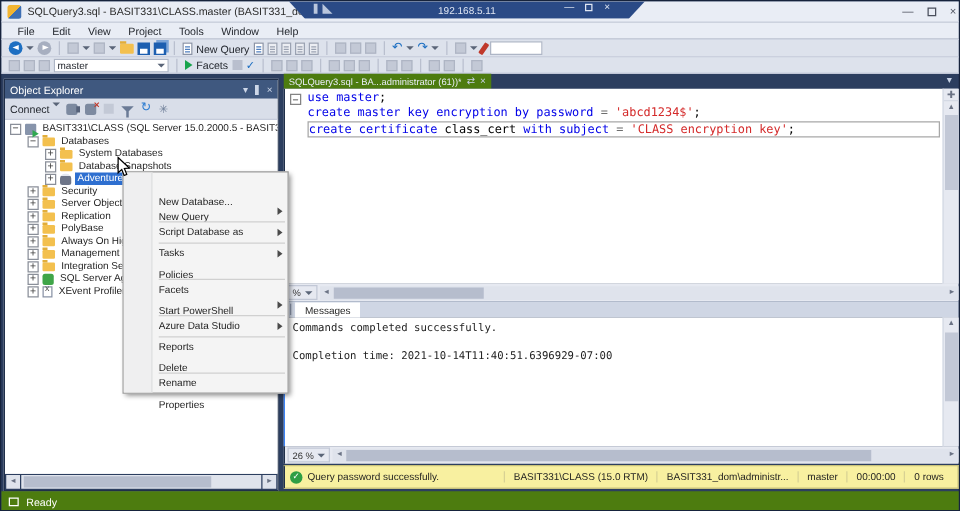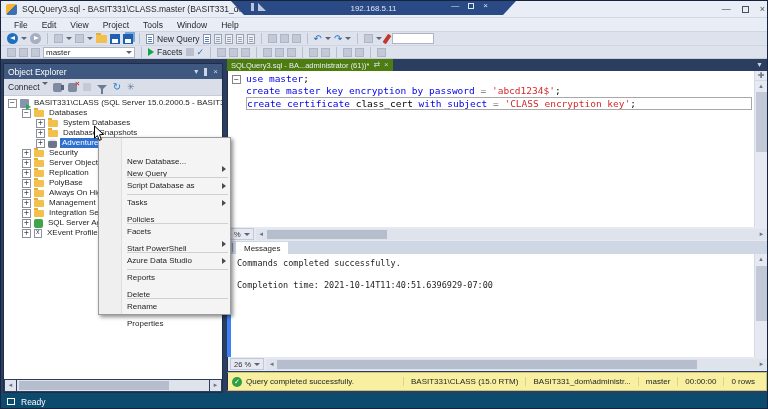--- a/index.html
+++ b/index.html
@@ -113,31 +113,31 @@
   .vscroll .up{display:block;text-align:center;font-size:6px;color:#6b7385;height:10px;line-height:10px;}
   .vthumb{position:absolute;left:1px;width:11px;background:#c2c8d6;}
 
   .zoomstrip{position:absolute;left:226px;width:540px;height:14px;background:#e6e9f1;display:flex;align-items:center;border-left:1px solid #1f2f4a;}
   .zs-top{top:226px;} .zs-bottom{top:356px;}
   .zoombox{height:12px;background:#e6e9f1;border:1px solid #c2c8d6;display:flex;align-items:center;font-size:7.5px;color:#333;padding:0 3px;gap:3px;margin:0 2px;}
 
   .msgtabs{position:absolute;left:226px;top:240px;width:540px;height:13px;background:#cfd6e4;display:flex;align-items:flex-end;border-left:1px solid #1f2f4a;}
   .grip{width:3px;height:9px;border-left:1px solid #8f99ad;border-right:1px solid #8f99ad;margin:0 3px 2px 2px;}
   .mtab{height:12px;background:#fff;font-size:8px;color:#1e1e1e;display:flex;align-items:center;padding:0 8px;}
-  .messages{position:absolute;left:226px;top:253px;width:540px;height:103px;background:#fff;border-left:4px solid #3b82f6;}
+  .messages{position:absolute;left:226px;top:253px;width:540px;height:103px;background:#fff;border-left:1px solid #3b82f6;}
   .msg-body{position:absolute;left:0;top:0;right:13px;bottom:0;padding:4px 0 0 6px;font-family:"DejaVu Sans Mono",monospace;font-size:8.5px;line-height:11px;color:#1e1e1e;}
   .msg-line{white-space:pre;height:11px;}
 
   .yellowbar{position:absolute;left:226px;top:371px;width:540px;height:19px;background:#f8f0a0;border:1px solid #c9c27a;border-left:1px solid #1f2f4a;display:flex;align-items:center;font-size:8px;color:#1e1e1e;padding:0 4px;}
   .ok-circle{width:10px;height:10px;border-radius:50%;background:#2f9e44;color:#fff;font-size:7px;line-height:10px;text-align:center;margin-right:4px;flex:0 0 10px;}
   .ybar-text{flex:1;white-space:nowrap;overflow:hidden;}
   .ybar-seg{padding:0 7px;border-left:1px solid #d8d194;white-space:nowrap;}
 
   
-  .statusbar{position:absolute;left:0;top:392px;width:768px;height:17px;background:#0c4a6e;display:flex;align-items:center;padding:0 6px;gap:6px;}
+  .statusbar{position:absolute;left:0;top:392px;width:768px;height:17px;background:#4d7c0f;display:flex;align-items:center;padding:0 6px;gap:6px;}
   .ready-icon{width:8px;height:7px;border:1px solid #fff;display:inline-block;}
   .statusbar .rtext{font-size:8.5px;color:#fff;}
 
   
   .ctxmenu{position:absolute;left:97px;top:136px;width:133px;background:#f4f4f4;border:1px solid #9b9b9b;box-shadow:2px 2px 4px rgba(0,0,0,.45);z-index:50;padding:1px 0;}
   .ctxmenu::before{content:"";position:absolute;left:0;top:0;bottom:0;width:22px;background:#efeff0;border-right:1px solid #dedfe0;}
   .mi{position:relative;height:12px;display:flex;align-items:center;padding-left:28px;padding-right:4px;font-size:8px;color:#1e1e1e;}
   .mi .mlabel{flex:1;white-space:nowrap;overflow:hidden;margin-top:32px;}
   .mi .marrow{width:0;height:0;border-top:3px solid transparent;border-bottom:3px solid transparent;border-left:4px solid #4a4a4a;}
   .msep{height:1px;background:#d0d0d0;margin:2px 2px 2px 28px;position:relative;}
@@ -418,21 +418,21 @@
   </span>
   <span class="sb-arrow">◄</span>
   <span class="sb-track">
       <span class="sb-thumb" style="left:0;width:420px;"></span>
     </span>
   <span class="sb-arrow">►</span>
 </div>
 
 <div class="yellowbar">
   <span class="ok-circle">✓</span>
-  <span class="ybar-text">Query completed successfully.</span>
+  <span class="ybar-text">Query password successfully.</span>
   <span id="ybar-segs" style="display:flex;">
       <span class="ybar-seg">BASIT331\CLASS (15.0 RTM)</span>
       <span class="ybar-seg">BASIT331_dom\administr...</span>
       <span class="ybar-seg">master</span>
       <span class="ybar-seg">00:00:00</span>
       <span class="ybar-seg">0 rows</span>
     </span>
 </div>
 
 <div class="statusbar">

